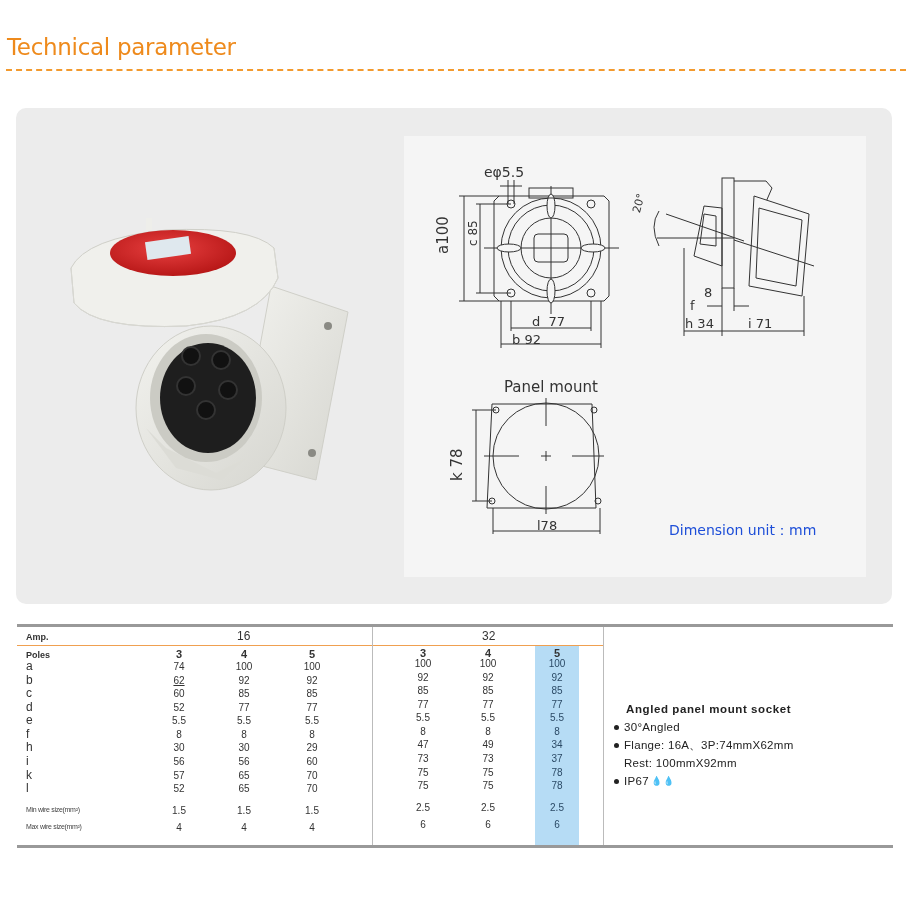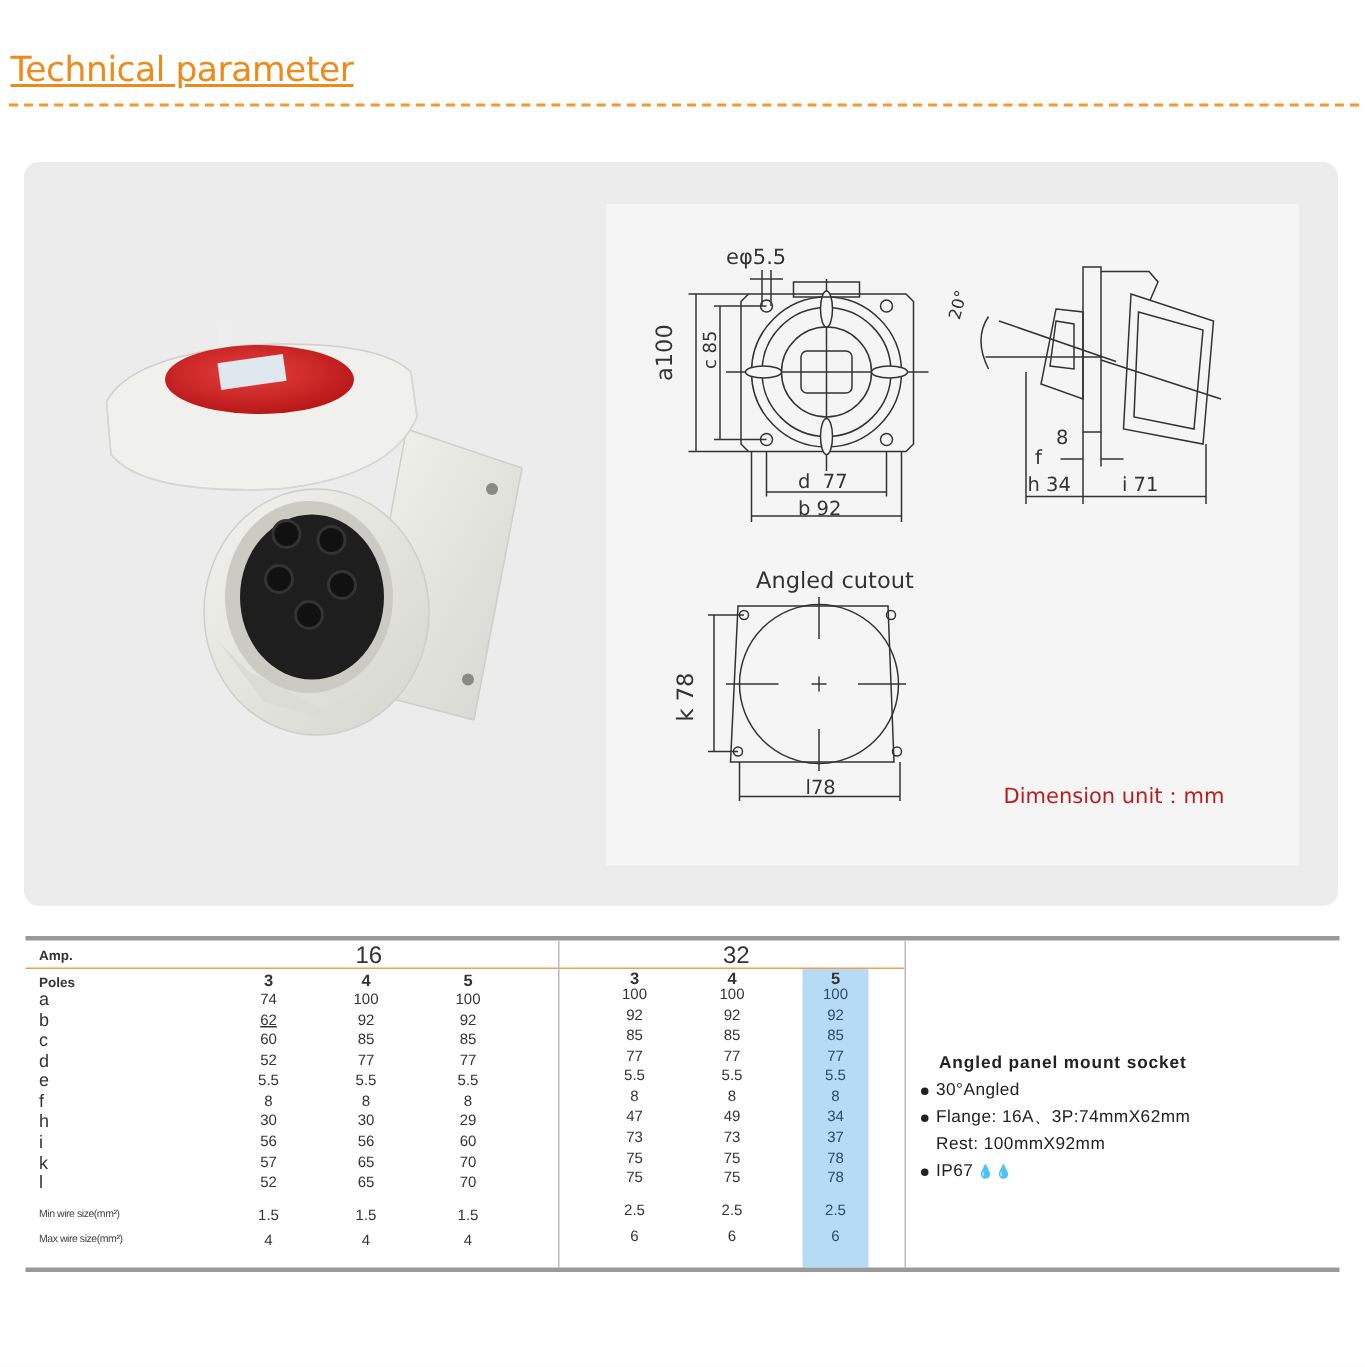--- a/index.html
+++ b/index.html
@@ -1,35 +1,35 @@
 <!DOCTYPE html>
 <html><head>
 <meta charset="utf-8">
 <style>
   html, body { margin:0; padding:0; background:#ffffff; }
   body { width:910px; height:911px; position:relative; overflow:hidden; font-family:"Liberation Sans", sans-serif; color:#333; }
-  .title { position:absolute; left:7px; top:34px; font-family:"DejaVu Sans", sans-serif; font-size:23px; color:#ee8a1c; letter-spacing:-0.3px;text-decoration:underline; }
+  .title { position:absolute; left:7px; top:34px; font-family:"DejaVu Sans", sans-serif; font-size:23px; color:#ee8a1c; letter-spacing:-0.3px; }
   .title-rule { position:absolute; left:6px; top:69px; width:900px; height:0; border-top:2px dashed #f39a2e; }
   .panel { position:absolute; left:16px; top:108px; width:876px; height:496px; background:#ececec; border-radius:10px; }
   .photo { position:absolute; left:0; top:0; width:390px; height:496px; }
   .drawing { position:absolute; left:388px; top:28px; width:462px; height:441px; background:#f5f5f5; }
-  .dim-label { position:absolute; left:265px; top:386px; font-family:"DejaVu Sans", sans-serif; font-size:14px; color:#b91c1c; }
+  .dim-label { position:absolute; left:265px; top:386px; font-family:"DejaVu Sans", sans-serif; font-size:14px; color:#1d4ed8; }
   .cutout-label { position:absolute; left:100px; top:242px; font-family:"DejaVu Sans", sans-serif; font-size:15px; color:#333; }
 
   .table-wrap { position:absolute; left:17px; top:624px; width:876px; height:224px; }
   .tb-top { position:absolute; left:0; top:0; width:876px; height:3px; background:#999; }
   .tb-bot { position:absolute; left:0; top:221px; width:876px; height:3px; background:#999; }
   .vline { position:absolute; top:3px; width:1px; height:218px; background:#bbb; }
   .orange-rule { position:absolute; top:21px; height:1px; background:#f0a050; }
   .hl { position:absolute; left:518px; top:22px; width:44px; height:199px; background:#b6dcf5; }
   .cell { position:absolute; font-size:10px; color:#333; text-align:center; width:50px; line-height:12px; }
   .rowlabel { position:absolute; left:9px; font-size:12px; color:#333; line-height:12px; }
   .hdr-bold { font-weight:bold; font-size:11px; }
   .small-label { position:absolute; left:9px; font-size:7px; color:#444; letter-spacing:-0.3px; }
-  .amp { position:absolute; font-size:16px; color:#333; top:5px; }
+  .amp { position:absolute; font-size:12px; color:#333; top:5px; }
 
   .features { position:absolute; left:611px; top:700px; font-size:11.5px; color:#222; line-height:18px; letter-spacing:0.3px; }
   .features .ftitle { font-weight:bold; margin-left:15px; letter-spacing:0.6px; }
   .features .item { display:flex; align-items:center; }
   .features .bullet { width:5px; height:5px; border-radius:50%; background:#222; margin-right:5px; margin-left:3px; }
   .features .indent { margin-left:13px; }
 </style>
 </head>
 <body>
 
@@ -151,27 +151,27 @@
         <line x1="72" y1="274" x2="72" y2="365"></line>
         <line x1="89" y1="372" x2="89" y2="398"></line>
         <line x1="196" y1="372" x2="196" y2="398"></line>
         <line x1="89" y1="395" x2="196" y2="395"></line>
       </g>
     </svg>
     <div style="position:absolute;left:80px;top:28px;font-size:14px;font-family:'DejaVu Sans',sans-serif;">eφ5.5</div>
     <div style="position:absolute;left:30px;top:118px;font-size:15px;transform:rotate(-90deg);transform-origin:left top;font-family:'DejaVu Sans',sans-serif;">a100</div>
     <div style="position:absolute;left:62px;top:110px;font-size:12px;transform:rotate(-90deg);transform-origin:left top;font-family:'DejaVu Sans',sans-serif;">c 85</div>
     <div style="position:absolute;left:128px;top:178px;font-size:13px;font-family:'DejaVu Sans',sans-serif;white-space:pre;">d  77</div>
-    <div style="position:absolute;left:128px;top:196px;font-size:13px;font-family:'DejaVu Sans',sans-serif;">b 92</div>
+    <div style="position:absolute;left:108px;top:196px;font-size:13px;font-family:'DejaVu Sans',sans-serif;">b 92</div>
     <div style="position:absolute;left:226px;top:75px;font-size:11px;transform:rotate(-75deg);transform-origin:left top;font-family:'DejaVu Sans',sans-serif;">20°</div>
     <div style="position:absolute;left:286px;top:162px;font-size:13px;font-family:'DejaVu Sans',sans-serif;">f</div>
     <div style="position:absolute;left:300px;top:149px;font-size:13px;font-family:'DejaVu Sans',sans-serif;">8</div>
     <div style="position:absolute;left:281px;top:180px;font-size:13px;font-family:'DejaVu Sans',sans-serif;">h 34</div>
     <div style="position:absolute;left:344px;top:180px;font-size:13px;font-family:'DejaVu Sans',sans-serif;">i 71</div>
-    <div class="cutout-label">Angled cutout</div>
+    <div class="cutout-label">Panel mount</div>
     <div style="position:absolute;left:44px;top:345px;font-size:15px;transform:rotate(-90deg);transform-origin:left top;font-family:'DejaVu Sans',sans-serif;">k 78</div>
     <div style="position:absolute;left:133px;top:382px;font-size:13px;font-family:'DejaVu Sans',sans-serif;">l78</div>
     <div class="dim-label">Dimension unit：mm</div>
   </div>
 </div>
 
 <div class="table-wrap">
   <div class="tb-top"></div>
   <div class="hl"></div>
   <div class="orange-rule" style="left:0;width:586px;"></div>

